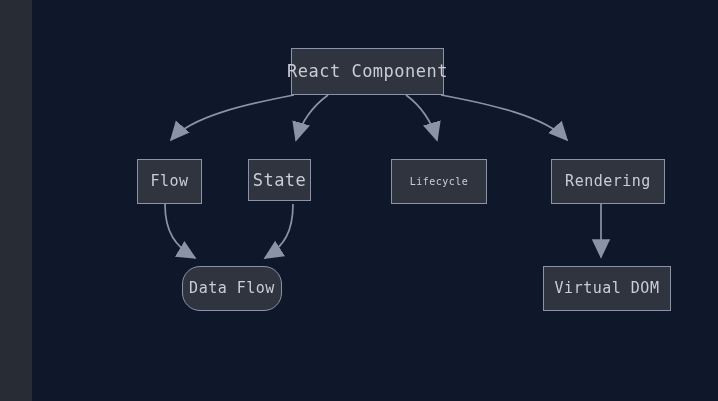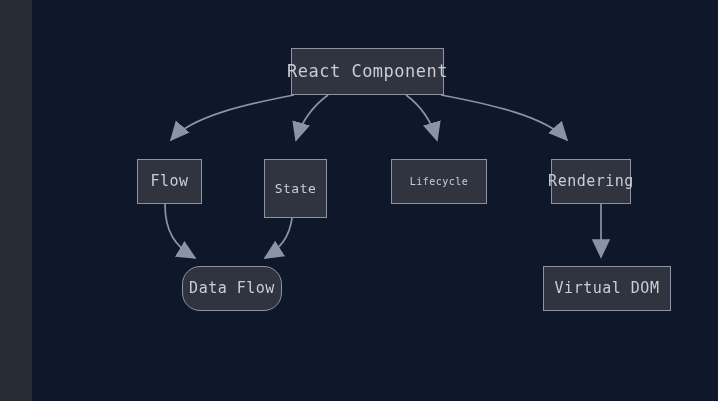--- a/index.html
+++ b/index.html
@@ -70,29 +70,29 @@
   </svg>
 
   <div class="node" style="left:259px; top:48px; width:153px; height:47px; font-size:17px;">
     <span class="node-label">React Component</span>
   </div>
 
   <div class="node" style="left:105px; top:159px; width:65px; height:45px; font-size:15px;">
     <span class="node-label">Flow</span>
   </div>
 
-  <div class="node" style="left:232px; top:159px; width:63px; height:59px; font-size:13px;">
+  <div class="node" style="left:216px; top:159px; width:63px; height:42px; font-size:17px;">
     <span class="node-label">State</span>
   </div>
 
   <div class="node" style="left:359px; top:159px; width:96px; height:45px; font-size:10px;text-align:right;">
     <span class="node-label">Lifecycle</span>
   </div>
 
-  <div class="node" style="left:519px; top:159px; width:80px; height:45px; font-size:15px;">
+  <div class="node" style="left:519px; top:159px; width:114px; height:45px; font-size:15px;">
     <span class="node-label">Rendering</span>
   </div>
 
   <div class="node" style="left:150px; top:266px; width:100px; height:45px; font-size:15px;border-radius:18px;">
     <span class="node-label">Data Flow</span>
   </div>
 
   <div class="node" style="left:511px; top:266px; width:128px; height:45px; font-size:15px;">
     <span class="node-label">Virtual DOM</span>
   </div>

